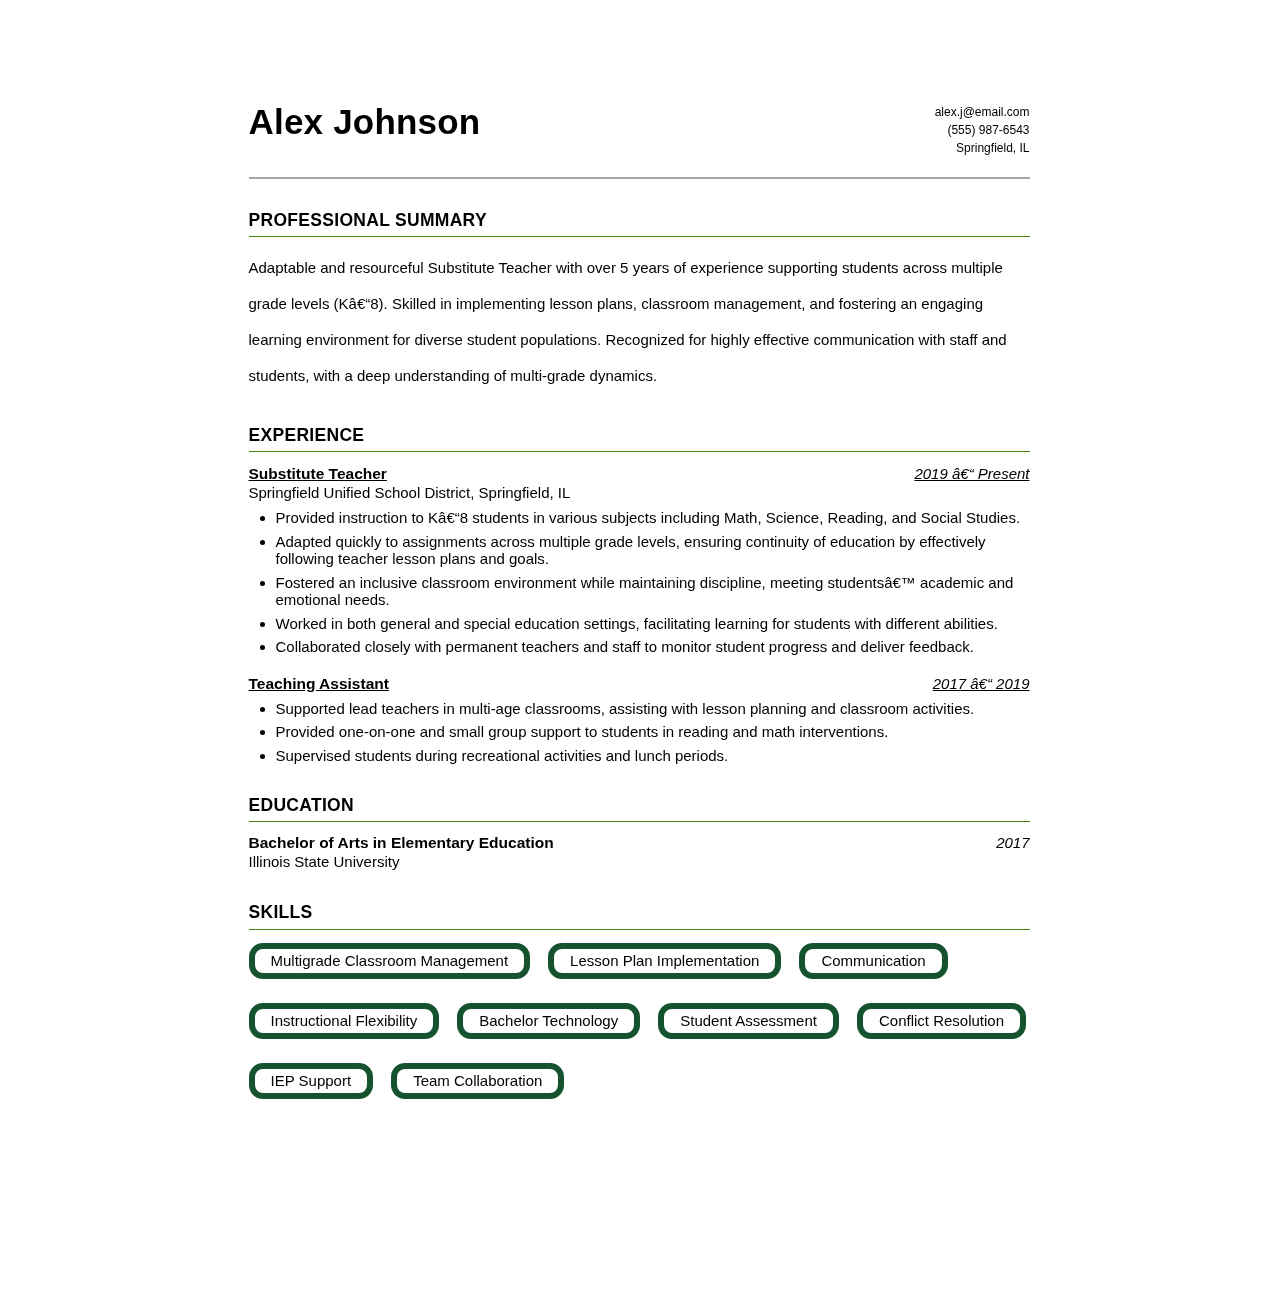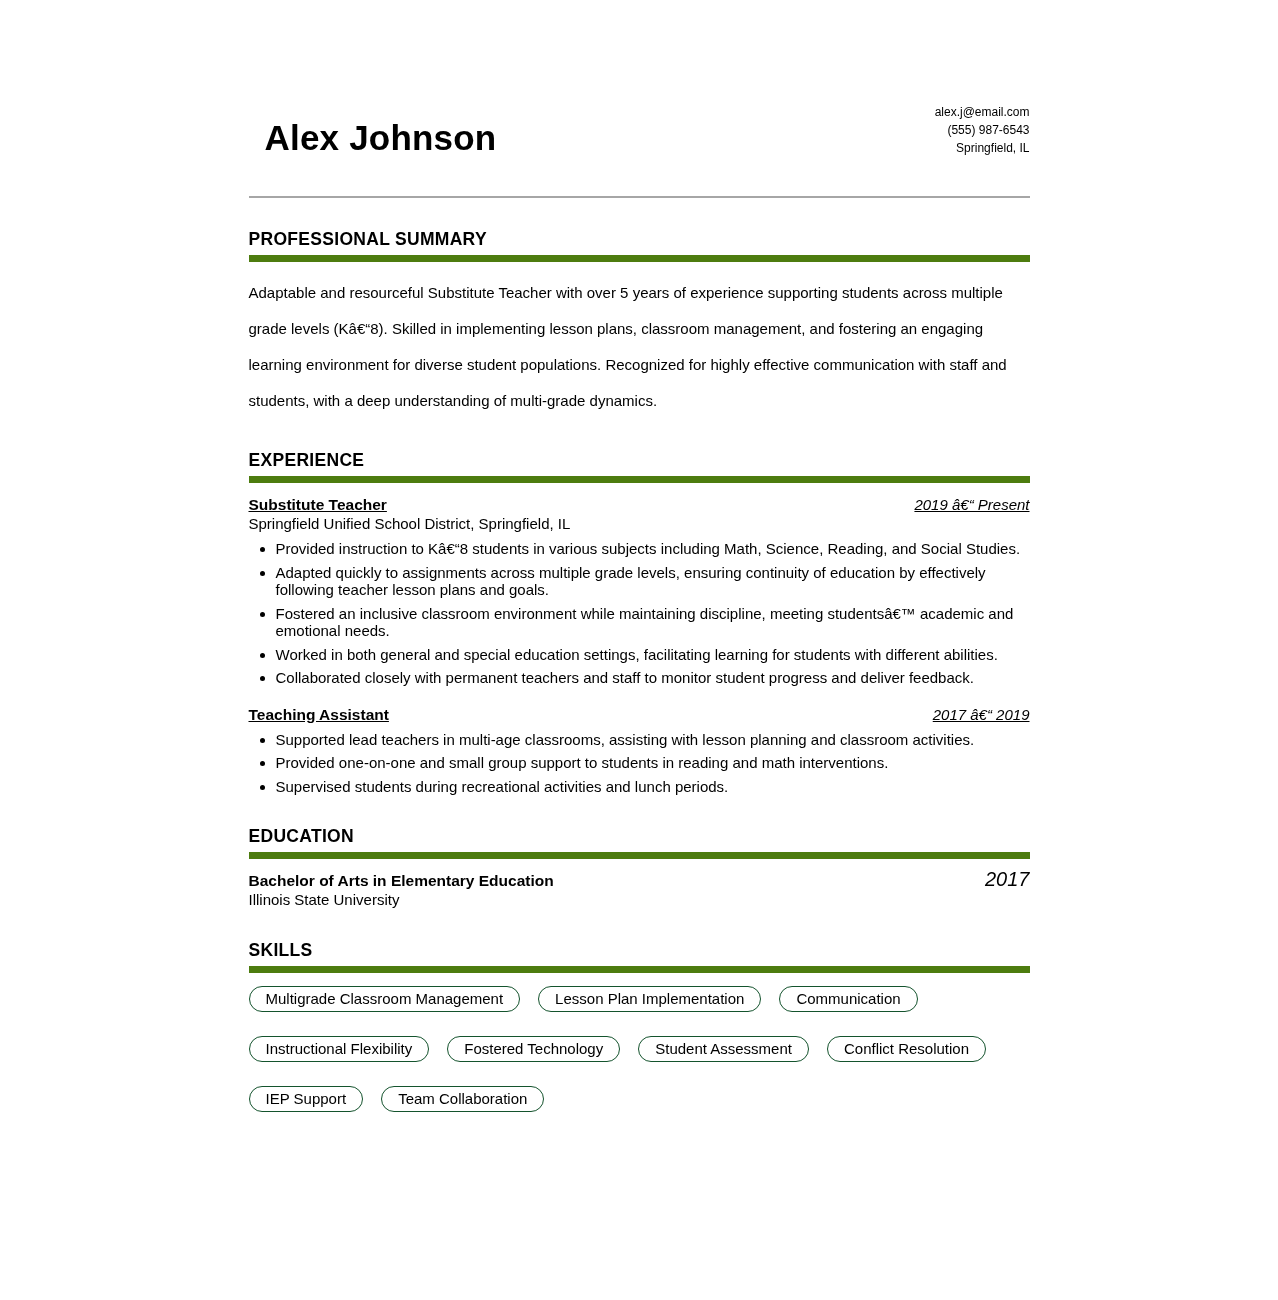--- a/index.html
+++ b/index.html
@@ -20,21 +20,21 @@
     margin: 0 auto;
     padding-top: 100px;
   }
   
   .resume-header {
     display: flex;
     justify-content: space-between;
     align-items: flex-start;
   }
   .name {
-    margin: 16px;
+    margin: 0;
     font-size: 35px;
     font-weight: bold;
     line-height: 1.25;
     letter-spacing: 0.2px;
   }
   .contact {
     text-align: right;
     font-size: 12px;
     line-height: 18px;
     padding-top: 3px;
@@ -46,21 +46,21 @@
   }
   
   .section { margin-top: 31px; }
   .section-heading {
     margin: 0;
     font-size: 17.5px;
     font-weight: bold;
     letter-spacing: 0.3px;
     line-height: 1.15;
     padding-bottom: 6px;
-    border-bottom: 7px solid #4d7c0f;
+    border-bottom: 1px solid #4d7c0f;
   }
   .summary-text {
     margin: 13px 0 0 0;
     line-height: 36px;
   }
   
   .job { margin-top: 12px; }
   .job + .job { margin-top: 18px; }
   .job-header {
     display: flex;
@@ -86,31 +86,31 @@
   .job-bullets li { margin: 6px; padding-left: 0; }
   
   .edu-header {
     display: flex;
     justify-content: space-between;
     align-items: baseline;
     margin-top: 11px;
     line-height: 19px;
   }
   .edu-degree { font-weight: bold; font-size: 15.5px; }
-  .edu-year { font-style: italic; font-size: 20px; }
+  .edu-year { font-style: italic; font-size: 15px; }
   .edu-school { line-height: 19px; }
   
   .skills-list {
     display: flex;
     flex-wrap: wrap;
     gap: 24px 18px;
     margin-top: 13px;
   }
   .skill-pill {
-    border: 1px solid #14532d;
+    border: 6px solid #14532d;
     border-radius: 14px;
     padding: 2px 16px;
     line-height: 20px;
     font-size: 15px;
     white-space: nowrap;
     background: #ffffff;
   }
 </style>
 </head>
 <body>
@@ -172,21 +172,21 @@
     <div class="edu-school">Illinois State University</div>
   </div>
 
   <div class="section">
     <h2 class="section-heading">SKILLS</h2>
     <div class="skills-list">
       <span class="skill-pill">Multigrade Classroom Management</span>
       <span class="skill-pill">Lesson Plan Implementation</span>
       <span class="skill-pill">Communication</span>
       <span class="skill-pill">Instructional Flexibility</span>
-      <span class="skill-pill">Fostered Technology</span>
+      <span class="skill-pill">Bachelor Technology</span>
       <span class="skill-pill">Student Assessment</span>
       <span class="skill-pill">Conflict Resolution</span>
       <span class="skill-pill">IEP Support</span>
       <span class="skill-pill">Team Collaboration</span>
     </div>
   </div>
 
 </div>
 
 </body></html>

